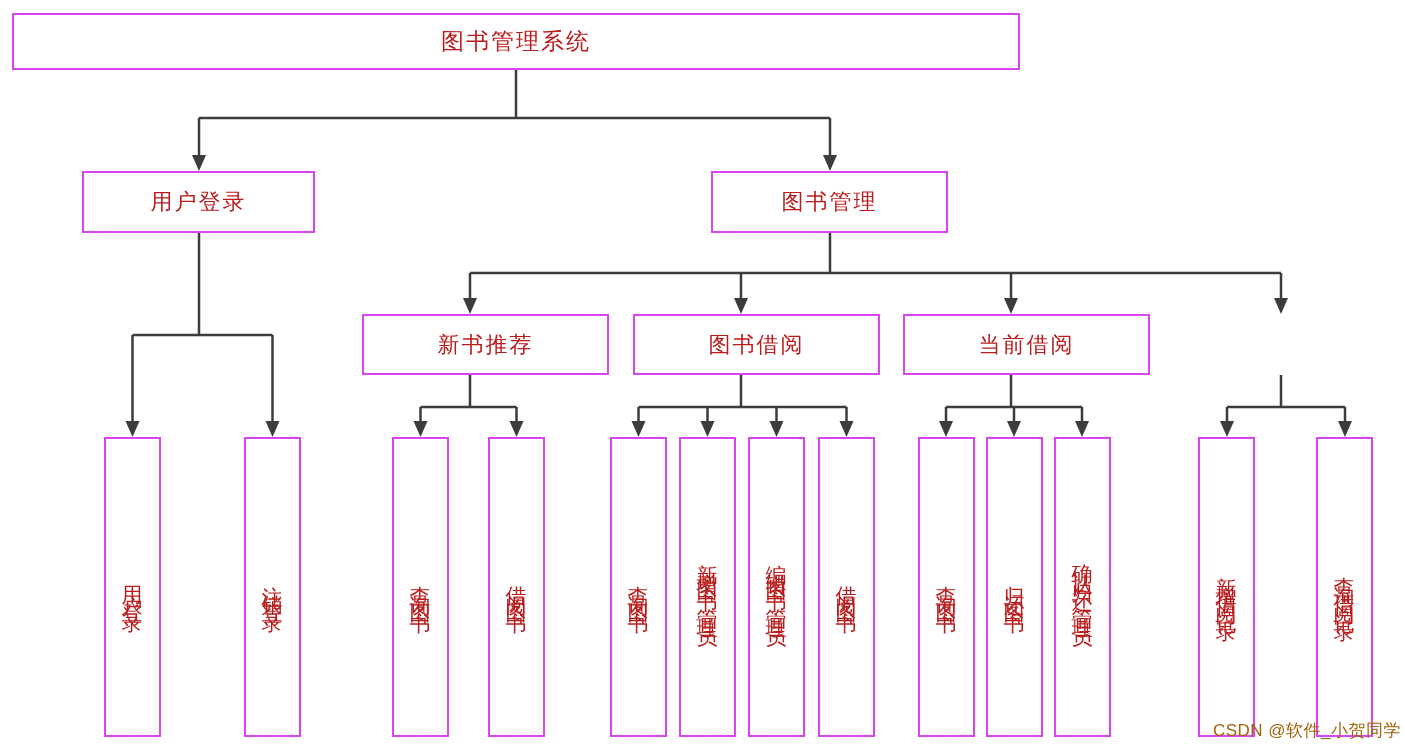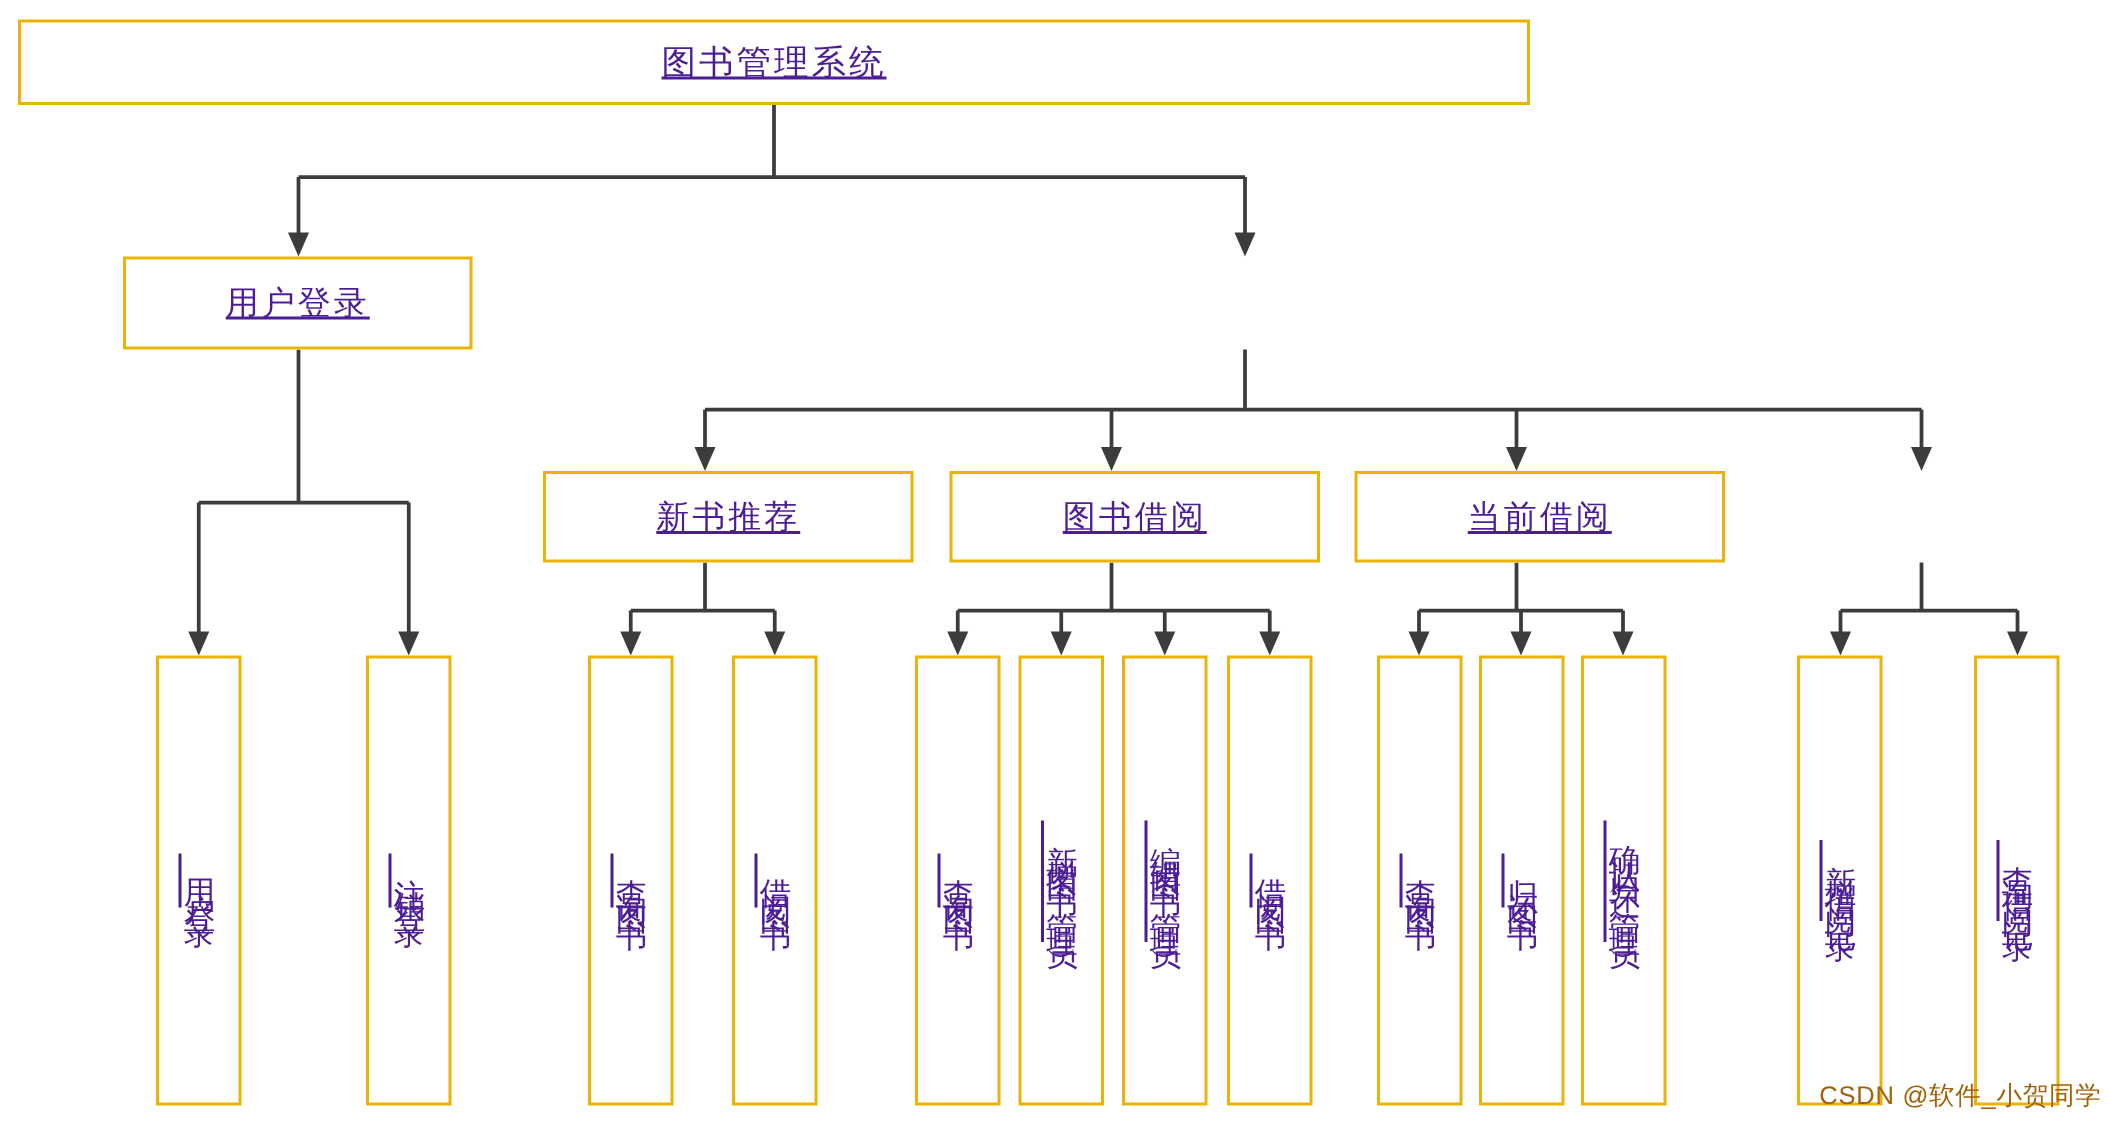--- a/index.html
+++ b/index.html
@@ -13,28 +13,27 @@
   }
   #connectors {
     position: absolute;
     left: 0; top: 0;
     width: 1405px; height: 747px;
     pointer-events: none;
   }
   .box {
     position: absolute;
     box-sizing: border-box;
-    border: 2px solid #eab308;
+    border: 2px solid #d946ef;
     background: #ffffff;
-    color: #4c1d95;
+    color: #b91c1c;
     display: flex;
     align-items: center;
     justify-content: center;
     z-index: 2;
-    text-decoration: underline;
   }
   .root-box   { left: 12px;  top: 13px;  width: 1008px; height: 57px; font-size: 23px; letter-spacing: 2px; }
   .lvl2       { top: 171px; height: 62px; font-size: 22px; letter-spacing: 2px; }
   .lvl3       { top: 314px; height: 61px; width: 247px; font-size: 22px; letter-spacing: 2px; }
   .leaf {
     top: 437px; height: 300px; width: 57px;
     writing-mode: vertical-rl;
     text-orientation: mixed;
     font-size: 21px;
     letter-spacing: 9px;
@@ -72,20 +71,21 @@
       M132.5 437 l-7 -16 h14 z  M272.5 437 l-7 -16 h14 z
       M420.5 437 l-7 -16 h14 z  M516.5 437 l-7 -16 h14 z
       M638.5 437 l-7 -16 h14 z  M707.5 437 l-7 -16 h14 z  M776.5 437 l-7 -16 h14 z  M846.5 437 l-7 -16 h14 z
       M946 437 l-7 -16 h14 z  M1014 437 l-7 -16 h14 z  M1082 437 l-7 -16 h14 z
       M1227 437 l-7 -16 h14 z  M1345 437 l-7 -16 h14 z"></path>
   </svg>
 
   <div class="box root-box">图书管理系统</div>
 
   <div class="box lvl2" style="left:82px; width:233px;">用户登录</div>
+  <div class="box lvl2" style="left:711px; width:237px;">图书管理</div>
 
   <div class="box lvl3" style="left:362px;">新书推荐</div>
   <div class="box lvl3" style="left:903px;">当前借阅</div>
   <div class="box lvl3" style="left:633px;">图书借阅</div>
 
   <div class="box leaf" style="left:104px;">用户登录</div>
   <div class="box leaf" style="left:244px;">注销登录</div>
   <div class="box leaf" style="left:392px;">查询图书</div>
   <div class="box leaf" style="left:488px;">借阅图书</div>
   <div class="box leaf" style="left:610px;">查询图书</div>

